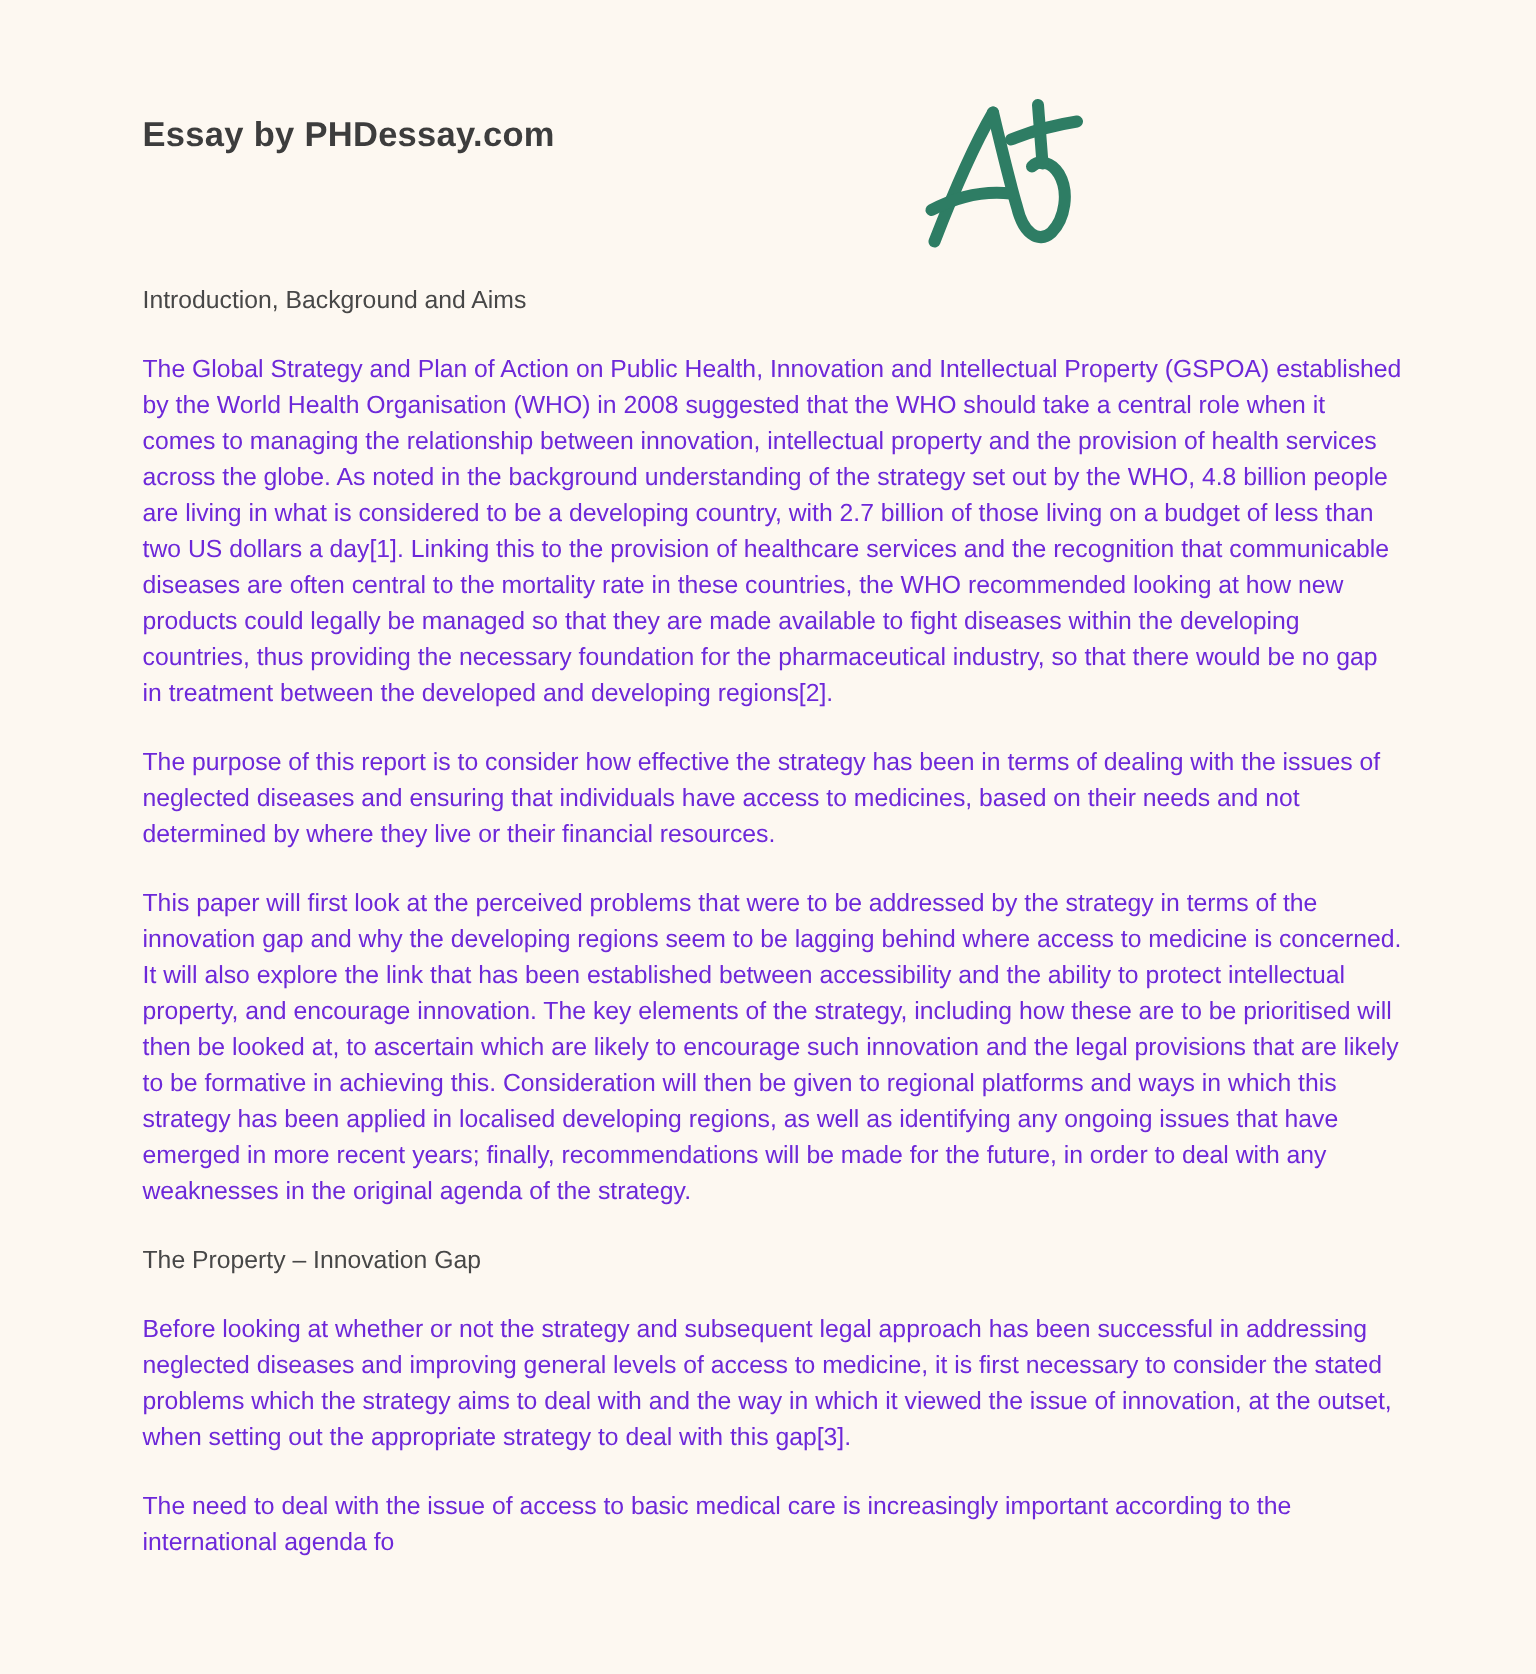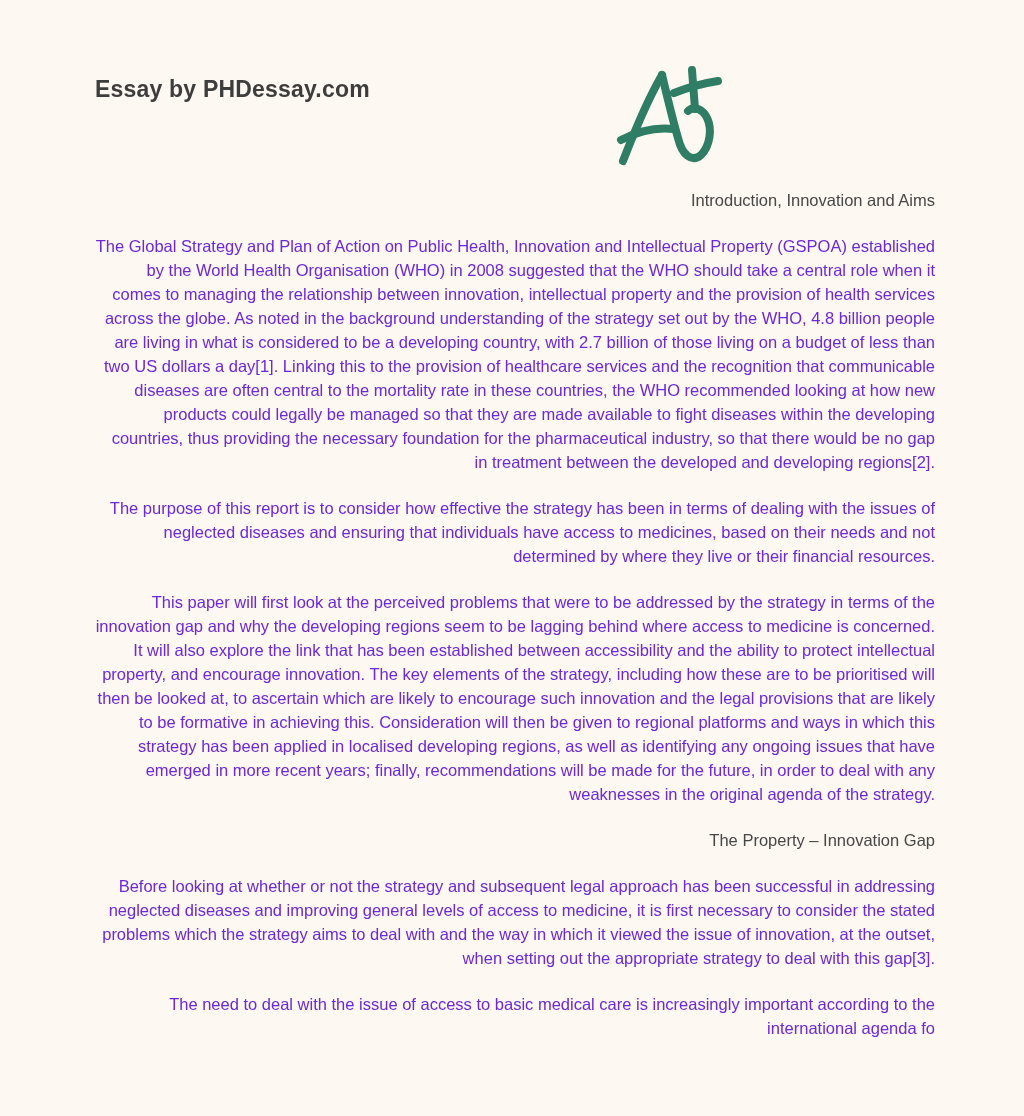--- a/index.html
+++ b/index.html
@@ -10,21 +10,20 @@
     overflow: hidden;
     background: #fdf8f1;
     font-family: "Liberation Sans", "DejaVu Sans", sans-serif;
   }
 
   .page {
     width: 828px;
     height: 1116px;
     padding: 70px 92px 0 95px;
     background: #fdf8f1;
-    text-align: right;
   }
 
   .page-header {
     display: flex;
     justify-content: space-between;
     align-items: flex-start;
   }
 
   .byline {
     font-size: 23px;
@@ -100,21 +99,21 @@
           <path d="M78 4 C 79 17, 80 30, 81 43"></path>
 
           <path d="M60 27 C 75 21, 91 17, 104 15"></path>
         </g>
       </svg>
     </div>
   </header>
 
   <main class="content">
 
-    <p class="subheading">Introduction, Innovation and Aims</p>
+    <p class="subheading">Introduction, Background and Aims</p>
 
     <p>The Global Strategy and Plan of Action on Public Health, Innovation and Intellectual Property (GSPOA) established by the World Health Organisation (WHO) in 2008 suggested that the WHO should take a central role when it comes to managing the relationship between innovation, intellectual property and the provision of health services across the globe. As noted in the background understanding of the strategy set out by the WHO, 4.8 billion people are living in what is considered to be a developing country, with 2.7 billion of those living on a budget of less than two US dollars a day[1]. Linking this to the provision of healthcare services and the recognition that communicable diseases are often central to the mortality rate in these countries, the WHO recommended looking at how new products could legally be managed so that they are made available to fight diseases within the developing countries, thus providing the necessary foundation for the pharmaceutical industry, so that there would be no gap in treatment between the developed and developing regions[2].</p>
 
     <p>The purpose of this report is to consider how effective the strategy has been in terms of dealing with the issues of neglected diseases and ensuring that individuals have access to medicines, based on their needs and not determined by where they live or their financial resources.</p>
 
     <p>This paper will first look at the perceived problems that were to be addressed by the strategy in terms of the innovation gap and why the developing regions seem to be lagging behind where access to medicine is concerned. It will also explore the link that has been established between accessibility and the ability to protect intellectual property, and encourage innovation. The key elements of the strategy, including how these are to be prioritised will then be looked at, to ascertain which are likely to encourage such innovation and the legal provisions that are likely to be formative in achieving this. Consideration will then be given to regional platforms and ways in which this strategy has been applied in localised developing regions, as well as identifying any ongoing issues that have emerged in more recent years; finally, recommendations will be made for the future, in order to deal with any weaknesses in the original agenda of the strategy.</p>
 
     <p class="subheading">The Property – Innovation Gap</p>
 
     <p>Before looking at whether or not the strategy and subsequent legal approach has been successful in addressing neglected diseases and improving general levels of access to medicine, it is first necessary to consider the stated problems which the strategy aims to deal with and the way in which it viewed the issue of innovation, at the outset, when setting out the appropriate strategy to deal with this gap[3].</p>

